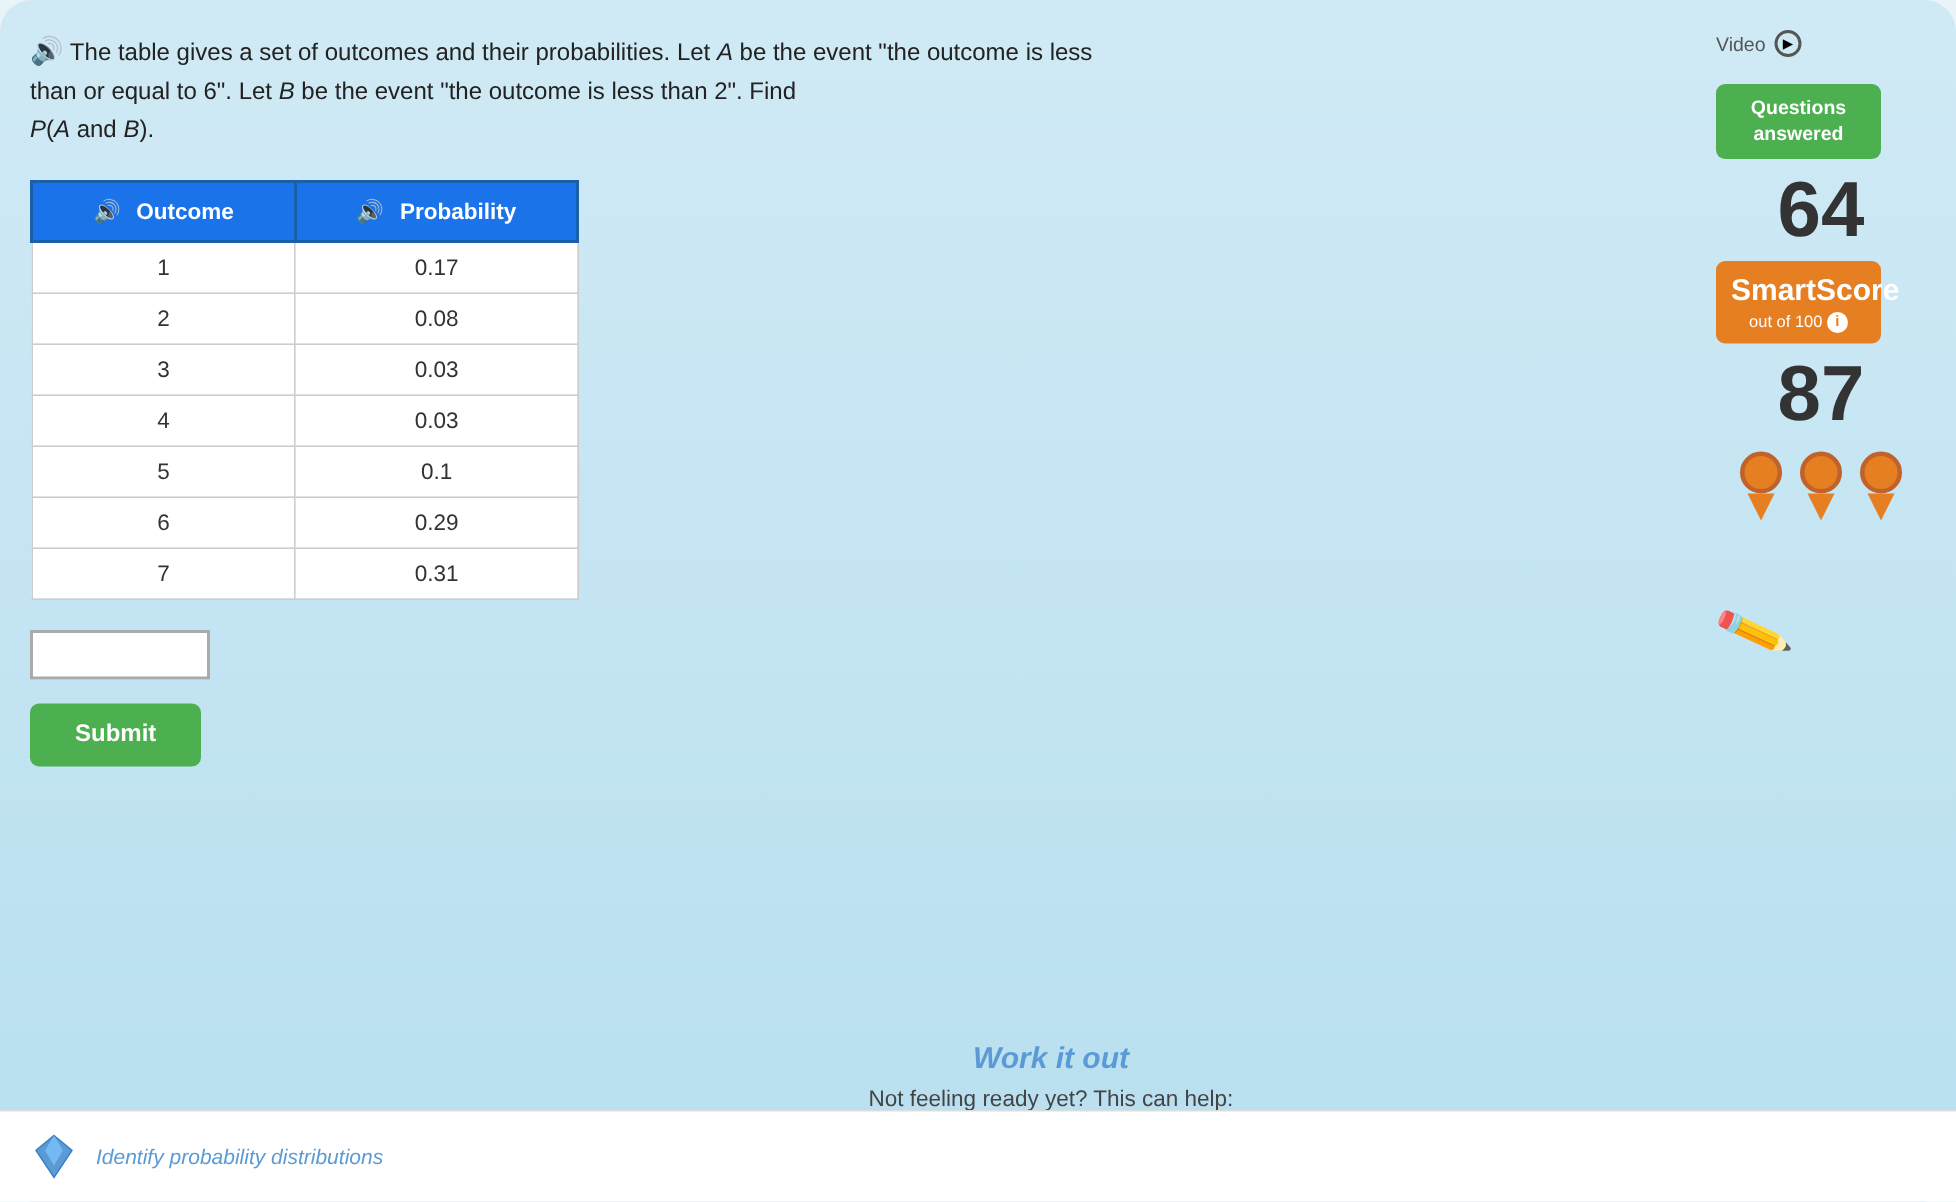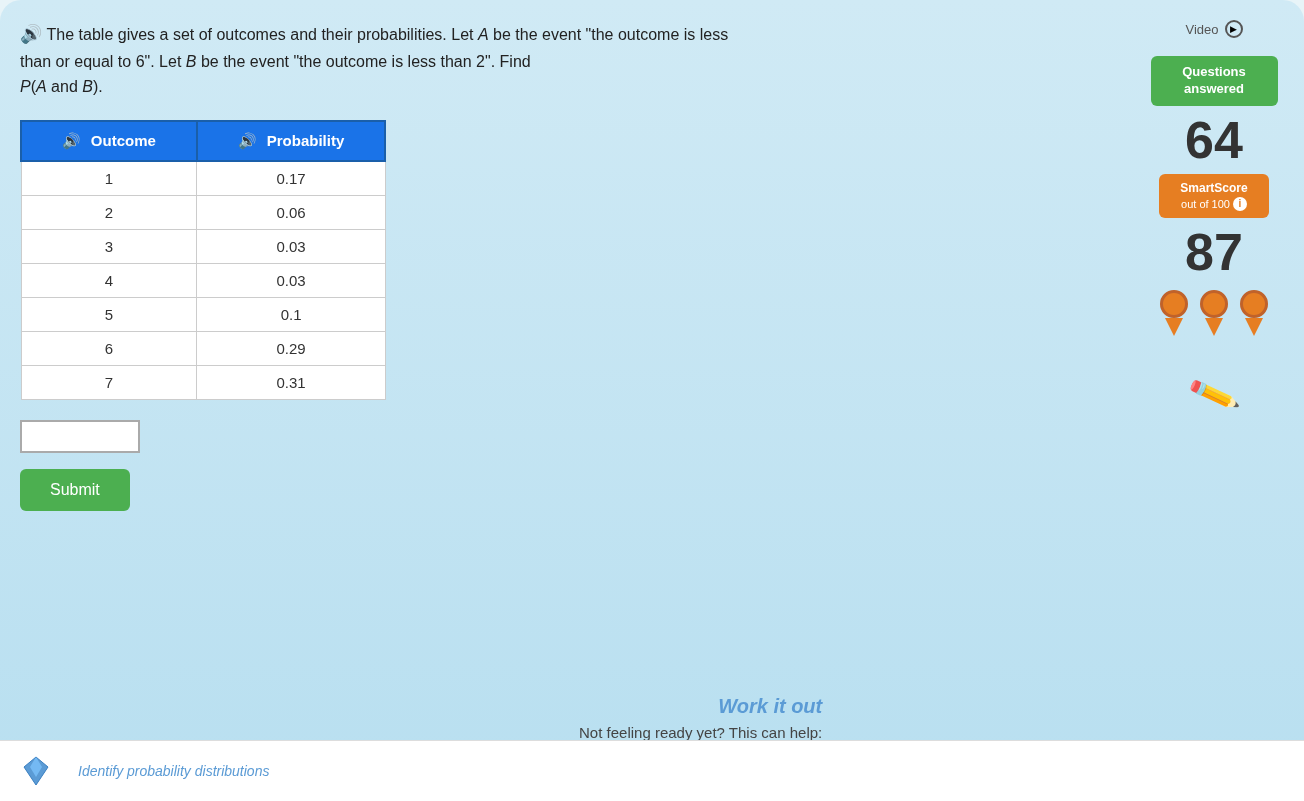--- a/index.html
+++ b/index.html
@@ -21,35 +21,34 @@
       border-radius: 21px;
     }
 
     
     .right-panel {
       position: absolute;
       top: 20px;
       right: 20px;
       display: flex;
       flex-direction: column;
-      align-items: center;
       gap: 8px;
       width: 140px;
     }
 
     .questions-badge {
       background: #4caf50;
       color: white;
       font-size: 13px;
       font-weight: bold;
       text-align: center;
       padding: 8px 14px;
       border-radius: 6px;
       line-height: 1.3;
-      width: 127px;
+      width: 110px;
     }
 
     .questions-count {
       font-size: 52px;
       font-weight: bold;
       color: #333;
       text-align: center;
       line-height: 1;
     }
 
@@ -157,31 +156,31 @@
       background: white;
       margin-bottom: 16px;
       display: block;
     }
 
     
     .submit-btn {
       background: #4caf50;
       color: white;
       font-size: 16px;
-      font-weight: normal;
+      font-weight: bold;
       padding: 12px 30px;
       border: none;
       border-radius: 6px;
       cursor: pointer;
       margin-bottom: 16px;
     }
 
     
     .work-it-out {
-      text-align: right;
+      text-align: center;
       margin-top: 40px;
     }
 
     .work-it-out-title {
       color: #5b9bd5;
       font-size: 20px;
       font-style: italic;
       font-weight: bold;
       margin-bottom: 6px;
     }
@@ -194,21 +193,21 @@
     
     .bottom-bar {
       position: absolute;
       bottom: 0;
       left: 0;
       right: 0;
       background: white;
       padding: 14px 20px;
       display: flex;
       align-items: center;
-      gap: 26px;
+      gap: 12px;
       border-top: 1px solid #ddd;
     }
 
     .diamond-icon {
       width: 32px;
       height: 32px;
     }
 
     .bottom-link {
       color: #5b9bd5;
@@ -250,21 +249,21 @@
           </th>
         </tr>
       </thead>
       <tbody id="table-body">
       <tr>
       <td>1</td>
       <td>0.17</td>
     </tr>
           <tr>
       <td>2</td>
-      <td>0.06</td>
+      <td>0.08</td>
     </tr>
           <tr>
       <td>3</td>
       <td>0.03</td>
     </tr>
           <tr>
       <td>4</td>
       <td>0.03</td>
     </tr>
           <tr>
@@ -302,21 +301,21 @@
     </div>
 
     <div class="questions-badge">
       <span style="white-space:pre-line;">Questions
 answered</span>
     </div>
 
     <div class="questions-count">64</div>
 
     <div class="smart-score-badge">
-      <div style="font-size:12px; font-weight:bold;">SmartScore</div>
+      <div style="font-size:20px; font-weight:bold;">SmartScore</div>
       <div class="out-of">
         <span>out of 100</span>
         <span class="info-circle">i</span>
       </div>
     </div>
 
     <div class="score-number">87</div>
 
     <div class="medals-container">
 

